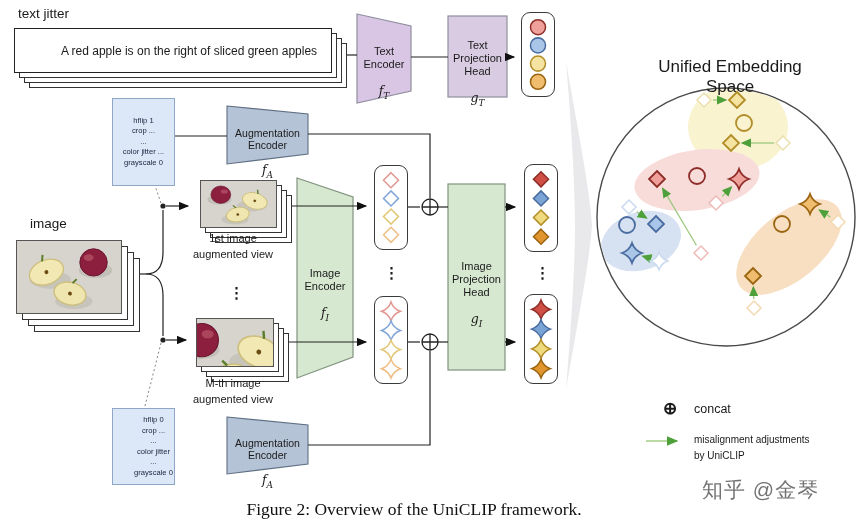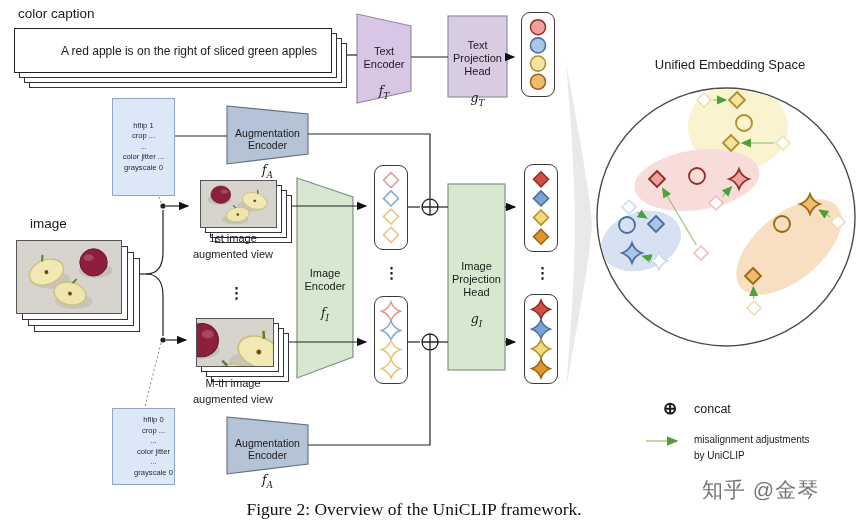--- a/index.html
+++ b/index.html
@@ -196,21 +196,21 @@
     <div class="sheet" style="left:5px;top:5px;width:78px;height:49px;"></div>
     <div class="sheet" style="left:0;top:0;width:78px;height:49px;border-color:#555;">
       <svg viewBox="24 2 64 44" preserveAspectRatio="xMidYMid slice">
           <g transform="translate(106,0) scale(-1,1)">
             <use href="#apples"></use>
           </g>
         </svg>
     </div>
   </div>
 
-  <div class="parambox" style="left:112px;top:98px;width:63px;height:98px;">hflip 1
+  <div class="parambox" style="left:112px;top:98px;width:63px;height:88px;">hflip 1
 crop ...
 ...
 color jitter ...
 grayscale 0</div>
   <div class="parambox" style="left:112px;top:408px;width:63px;height:77px;padding-left:20px;">hflip 0
 crop ...
 ...
 color jitter ...
 grayscale 0</div>
 
@@ -248,21 +248,21 @@
     </div>
   <div class="tokbox" style="left:524px;top:294px;height:90px;">
       <svg viewBox="0 0 34 90">
         <path d="M17,3.5 Q19.6,10.9 27,13.5 Q19.6,16.1 17,23.5 Q14.4,16.1 7,13.5 Q14.4,10.9 17,3.5 Z" fill="#cf4f47" stroke="#8e2d27" stroke-width="1.6"></path>
         <path d="M17,24.5 Q19.6,31.9 27,34.5 Q19.6,37.1 17,44.5 Q14.4,37.1 7,34.5 Q14.4,31.9 17,24.5 Z" fill="#7aa3d6" stroke="#4a6b9f" stroke-width="1.6"></path>
         <path d="M17,45.5 Q19.6,52.9 27,55.5 Q19.6,58.1 17,65.5 Q14.4,58.1 7,55.5 Q14.4,52.9 17,45.5 Z" fill="#f0da7e" stroke="#b28d28" stroke-width="1.6"></path>
         <path d="M17,66.5 Q19.6,73.9 27,76.5 Q19.6,79.1 17,86.5 Q14.4,79.1 7,76.5 Q14.4,73.9 17,66.5 Z" fill="#e1952f" stroke="#9a6410" stroke-width="1.6"></path>
       </svg>
     </div>
 
-  <div class="lbl" style="left:18px;top:6px;font-size:13.5px;">color caption</div>
+  <div class="lbl" style="left:18px;top:6px;font-size:13.5px;">text jitter</div>
 
   <div class="lbl mod center" style="left:357px;top:32px;width:54px;">
     <span>Text
 Encoder</span><br>
     <span class="sym"><span>f</span><sub>T</sub></span>
   </div>
 
   <div class="lbl mod center" style="left:448px;top:26px;width:59px;">
     <span>Text
 Projection
@@ -298,21 +298,21 @@
   <div class="lbl" style="left:30px;top:216px;font-size:13.5px;">image</div>
   <div class="lbl center" style="left:190px;top:230px;width:86px;font-size:11px;line-height:16px;">1st image
 augmented view</div>
   <div class="lbl center" style="left:188px;top:375px;width:90px;font-size:11px;line-height:16px;">M-th image
 augmented view</div>
 
   <div class="lbl dots" style="left:229px;top:286px;">⋮</div>
   <div class="lbl dots" style="left:384px;top:266px;">⋮</div>
   <div class="lbl dots" style="left:535px;top:266px;">⋮</div>
 
-  <div class="lbl center" style="left:640px;top:57px;width:180px;font-size:13px;">Unified Embedding Space</div>
+  <div class="lbl center" style="left:640px;top:57px;width:180px;font-size:17px;">Unified Embedding Space</div>
 
   <div class="lbl" style="left:663px;top:398px;font-size:17px;font-weight:bold;">⊕</div>
   <div class="lbl" style="left:694px;top:402px;font-size:12.5px;">concat</div>
   <div class="lbl" style="left:694px;top:432px;font-size:10px;line-height:16px;">misalignment adjustments
 by UniCLIP</div>
 
   <div class="lbl figcap center" style="left:0;top:499px;width:828px;">Figure 2: Overview of the UniCLIP framework.</div>
   <div class="lbl mark" style="left:702px;top:476px;">知乎 @金琴</div>
 </div>
 

